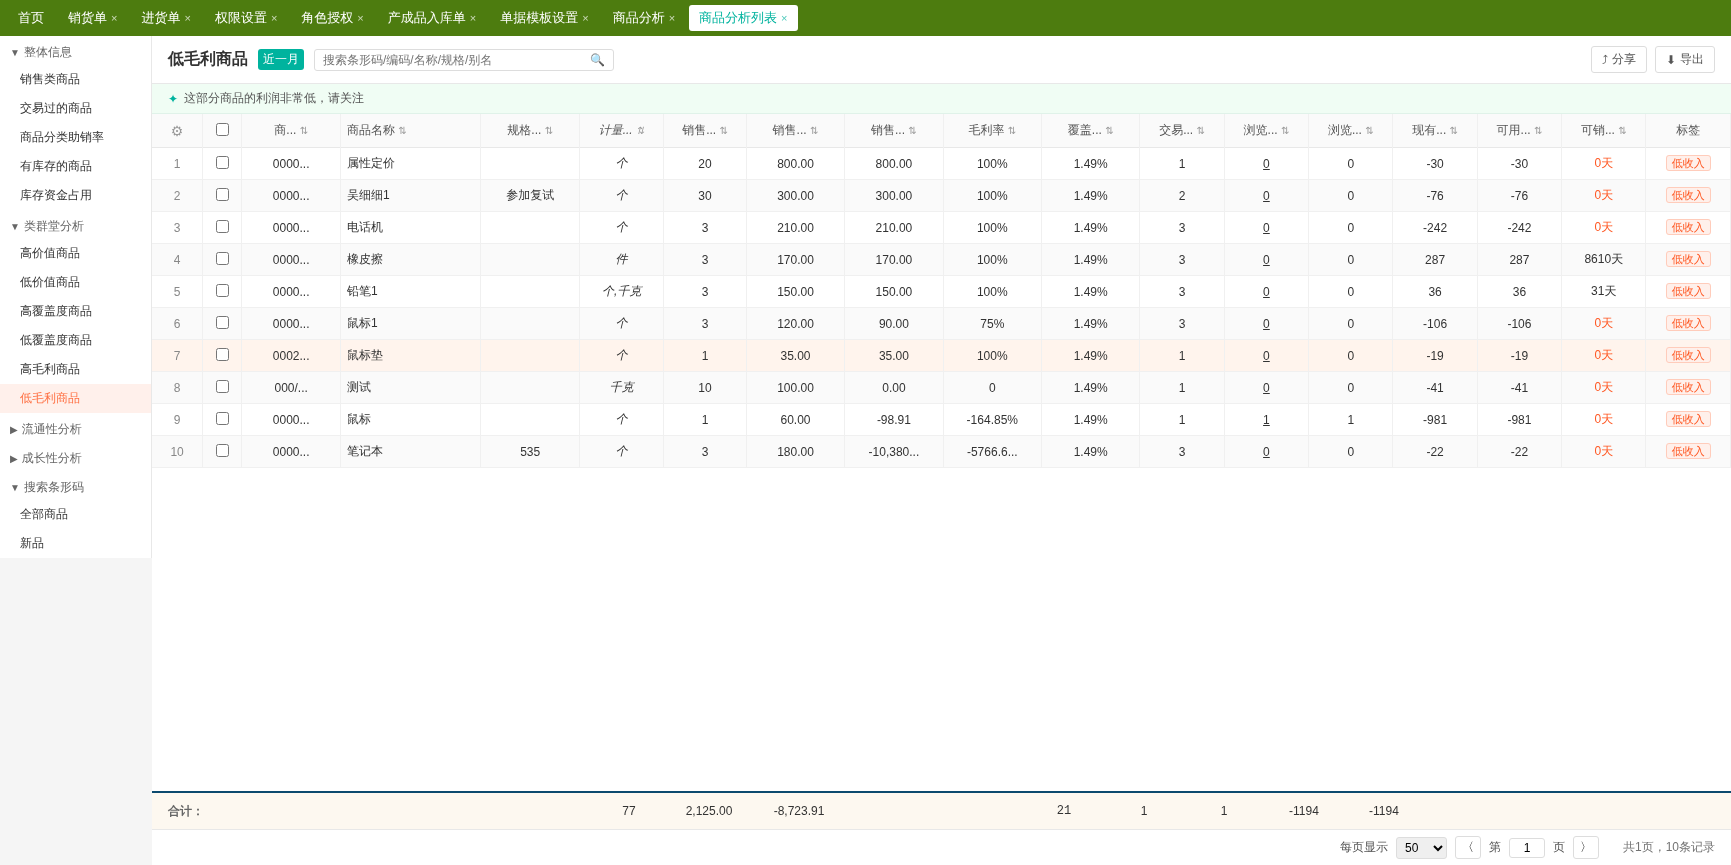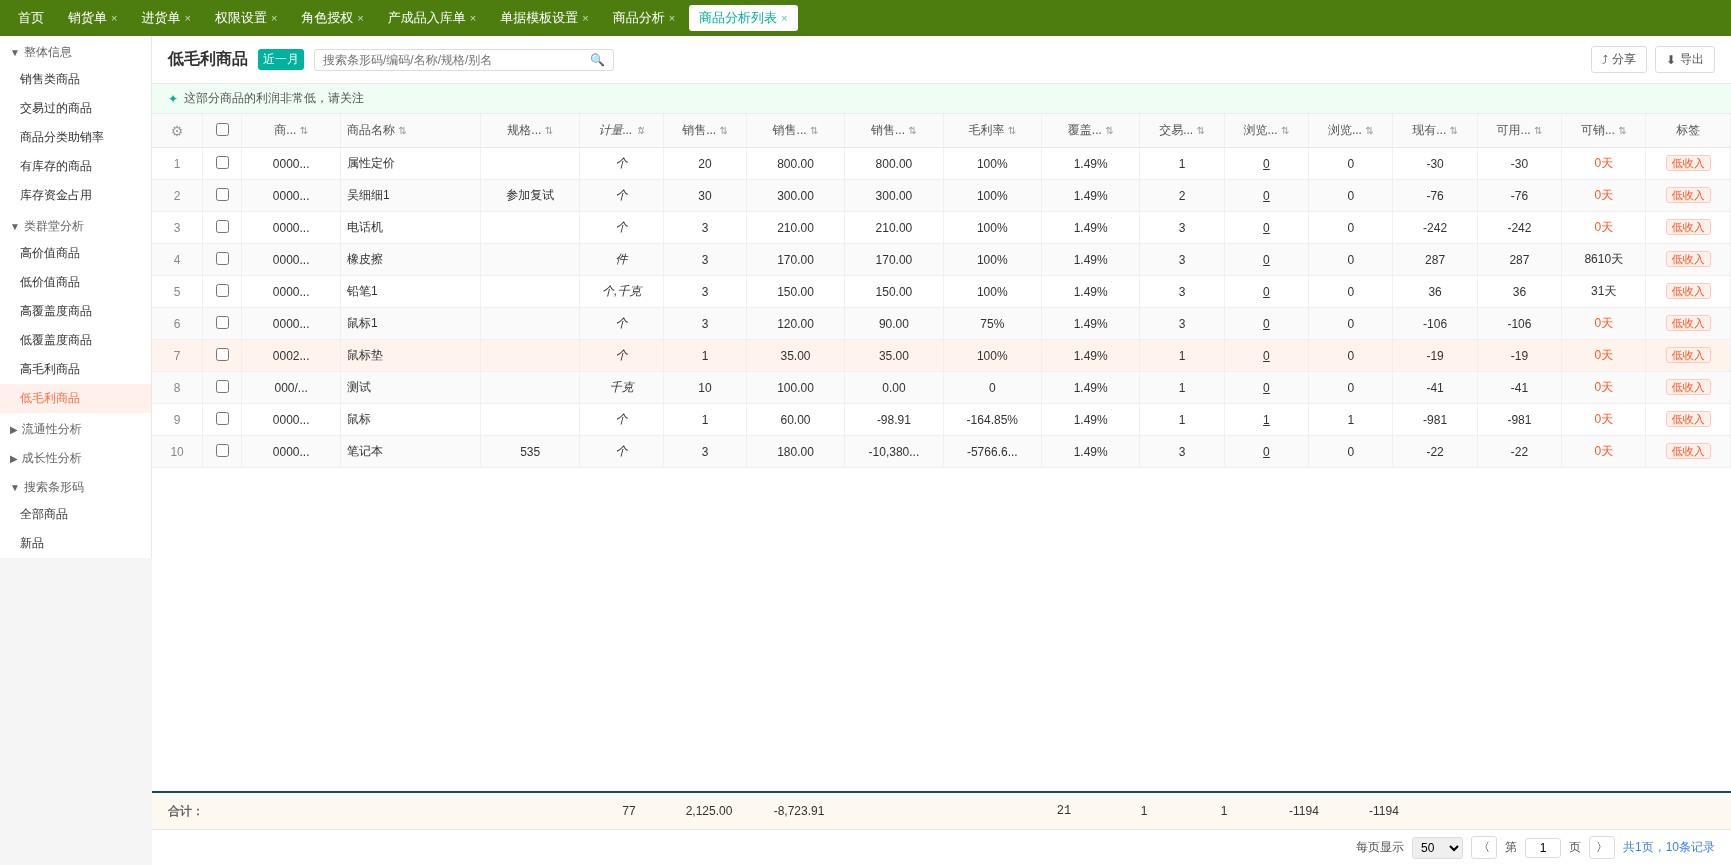--- a/index.html
+++ b/index.html
@@ -605,16 +605,16 @@
       <select>
         <option>50</option>
         <option>20</option>
         <option>100</option>
       </select>
       <button class="page-btn">〈</button>
       <span>第</span>
       <input class="page-input" type="text" value="1" style="">
       <span>页</span>
       <button class="page-btn">〉</button>
-      <span style="color:#3b82f6;">共1页，10条记录</span>
+      <span style="color:#737373;margin-left:16px;">共1页，10条记录</span>
     </div>
   </div>
 </div>
 
 </body></html>

